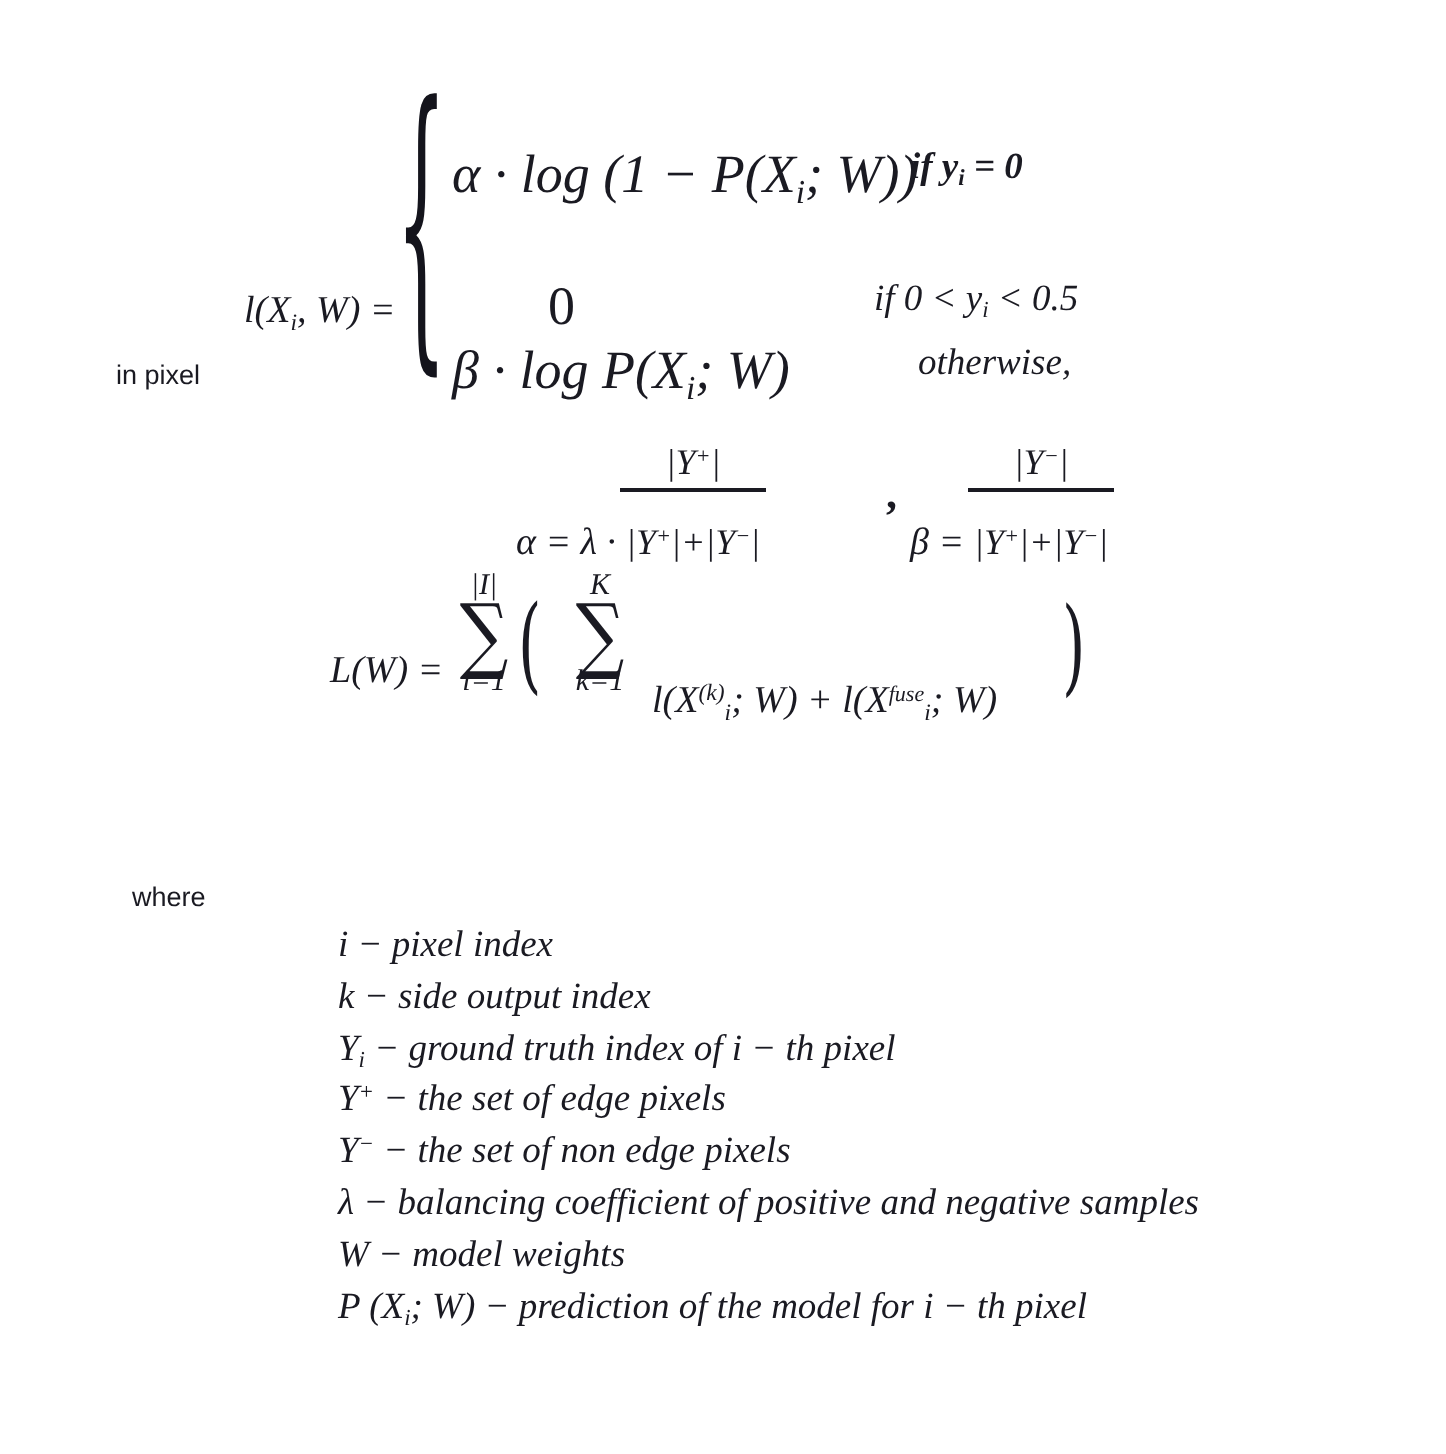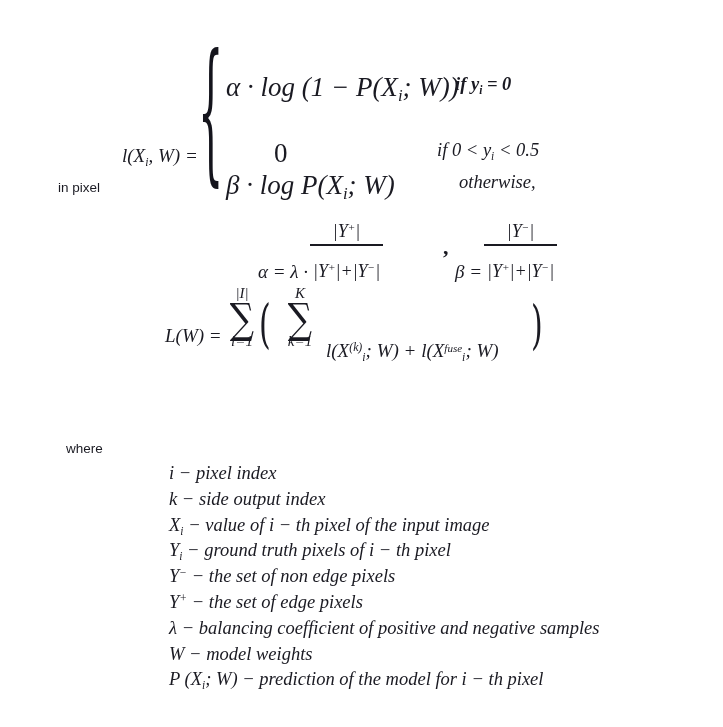--- a/index.html
+++ b/index.html
@@ -298,45 +298,40 @@
     <span>−</span>
     <span>pixel index</span>
   </div>
 
   <div class="legend-item">
     <span class="sym"><span>k</span><sup></sup><sub></sub></span>
     <span>−</span>
     <span>side output index</span>
   </div>
 
-  <div class="legend-item">
-    <span class="sym"><span>X</span><sup></sup><sub>i</sub></span>
-    <span>−</span>
-    <span>value of i − th pixel of the input image</span>
-  </div>
 
   <div class="legend-item">
     <span class="sym"><span>Y</span><sup></sup><sub>i</sub></span>
     <span>−</span>
-    <span>ground truth pixels of i − th pixel</span>
+    <span>ground truth index of i − th pixel</span>
+  </div>
+
+  <div class="legend-item">
+    <span class="sym"><span>Y</span><sup>+</sup><sub></sub></span>
+    <span>−</span>
+    <span>the set of edge pixels</span>
   </div>
 
   <div class="legend-item">
     <span class="sym"><span>Y</span><sup>−</sup><sub></sub></span>
     <span>−</span>
     <span>the set of non edge pixels</span>
   </div>
 
   <div class="legend-item">
-    <span class="sym"><span>Y</span><sup>+</sup><sub></sub></span>
-    <span>−</span>
-    <span>the set of edge pixels</span>
-  </div>
-
-  <div class="legend-item">
     <span class="sym"><span>λ</span><sup></sup><sub></sub></span>
     <span>−</span>
     <span>balancing coefficient of positive and negative samples</span>
   </div>
 
   <div class="legend-item">
     <span class="sym"><span>W</span><sup></sup><sub></sub></span>
     <span>−</span>
     <span>model weights</span>
   </div>

